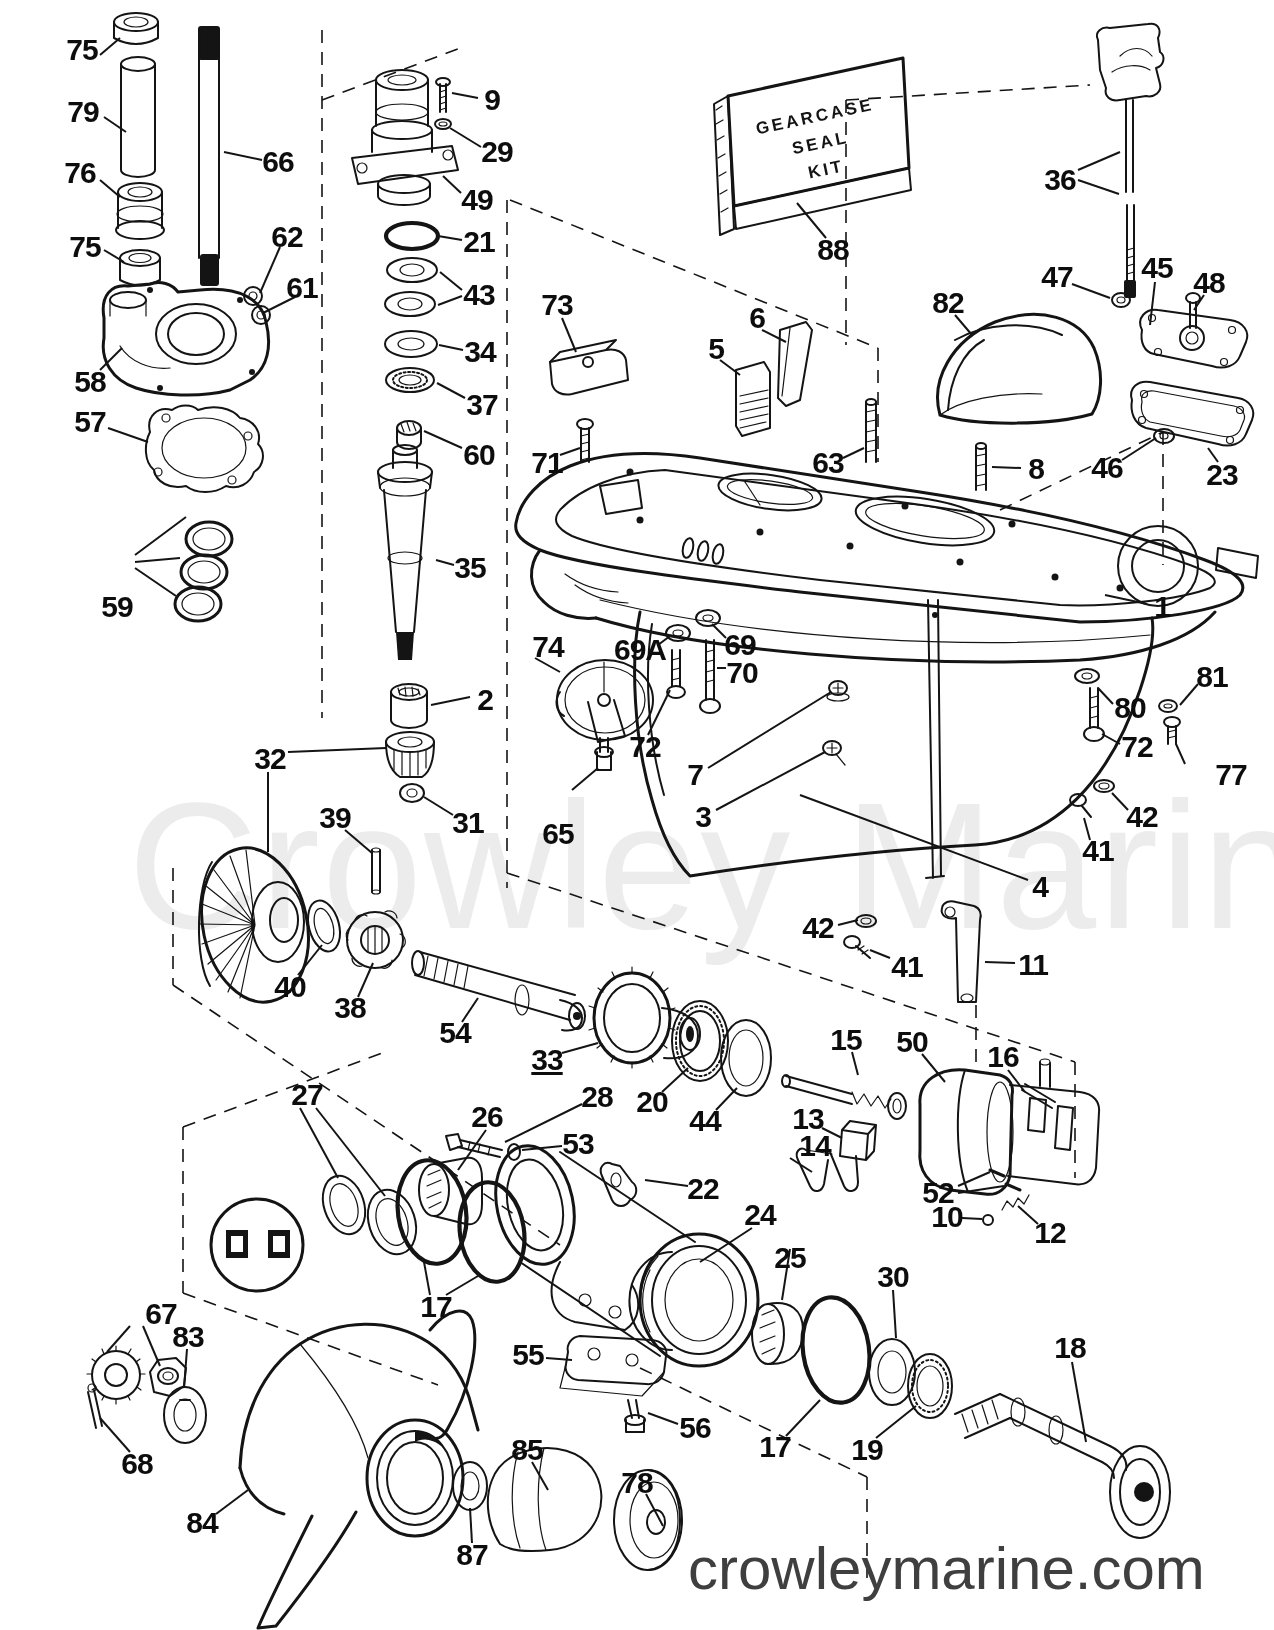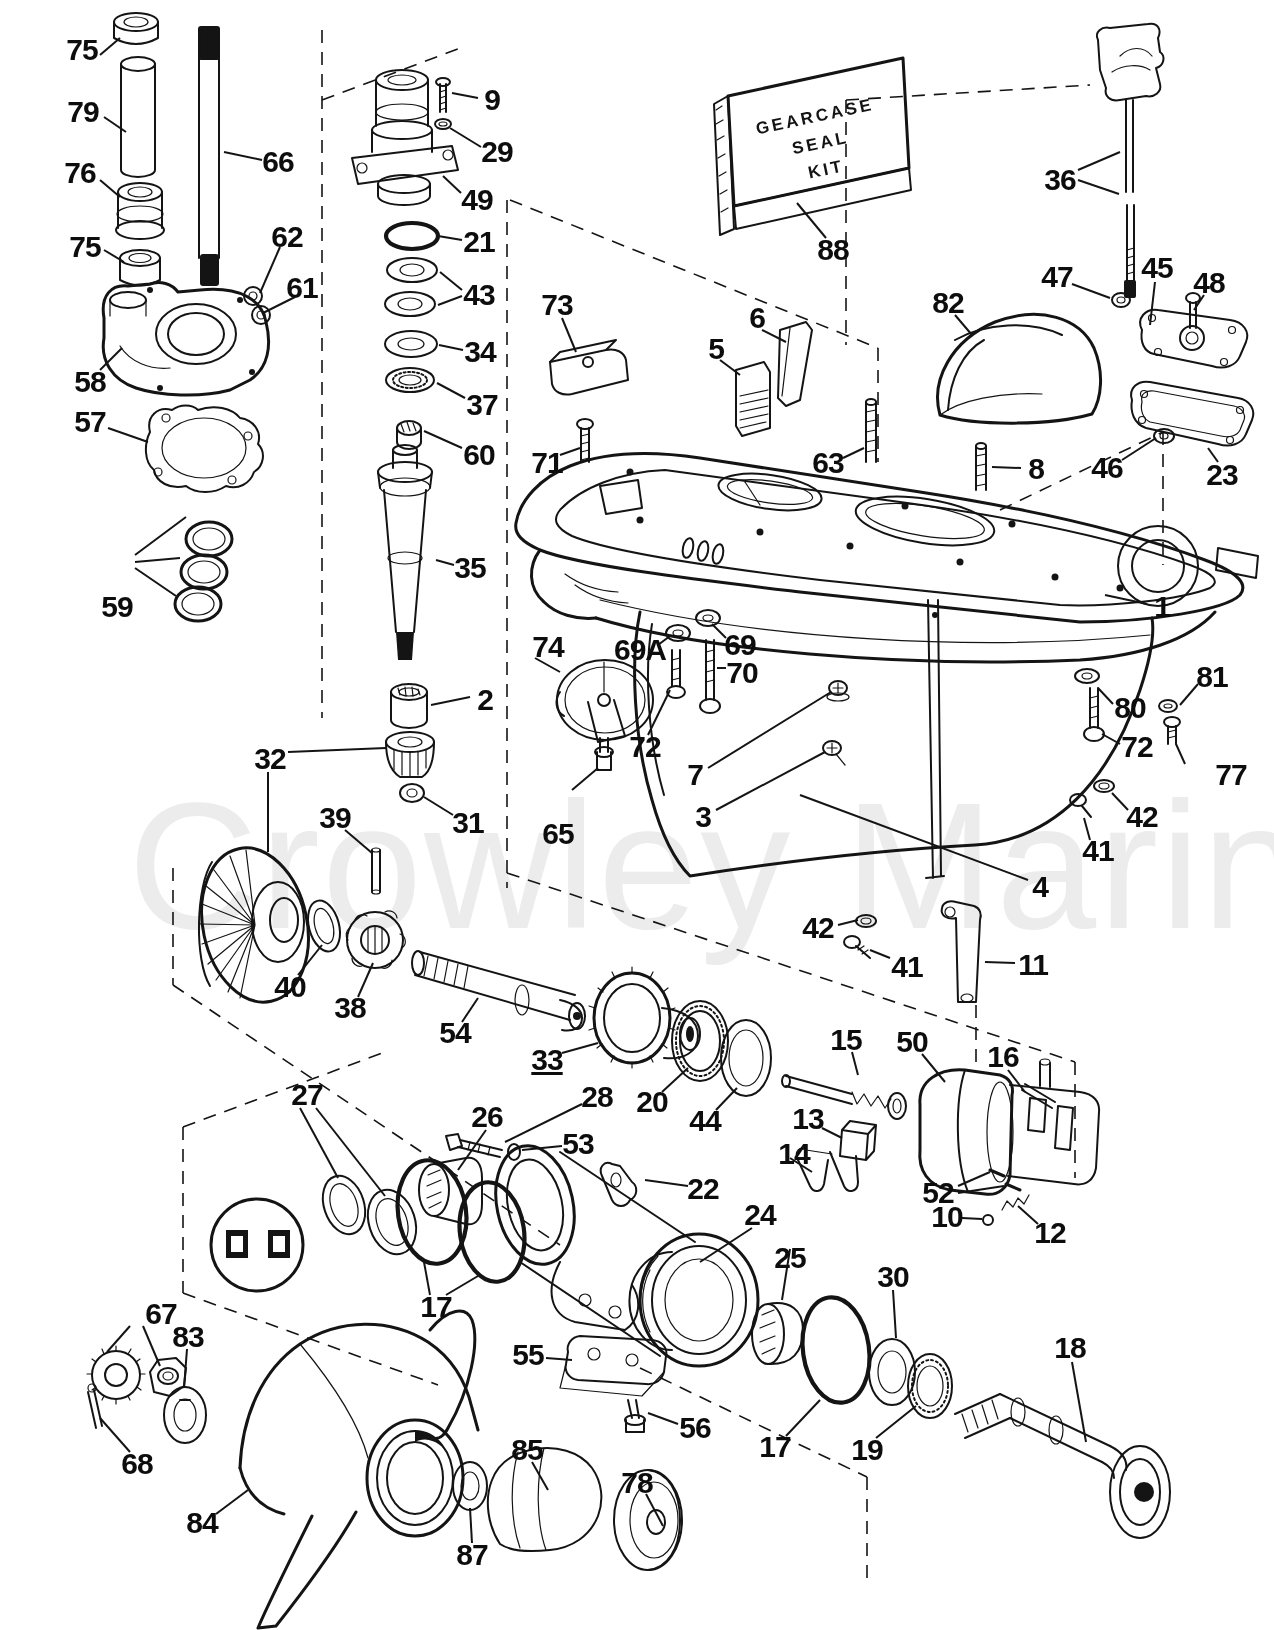--- a/index.html
+++ b/index.html
@@ -649,21 +649,21 @@
       <div class="plabel" style="left: 1130px; top: 708px;">80</div>
       <div class="plabel" style="left: 1212px; top: 677px;">81</div>
       <div class="plabel" style="left: 1137px; top: 747px;">72</div>
       <div class="plabel" style="left: 1195px; top: 775px; margin-left: 36px;">77</div>
       <div class="plabel" style="left: 1142px; top: 817px;">42</div>
       <div class="plabel" style="left: 1098px; top: 851px;">41</div>
       <div class="plabel" style="left: 846px; top: 1040px;">15</div>
       <div class="plabel" style="left: 912px; top: 1042px;">50</div>
       <div class="plabel" style="left: 1003px; top: 1057px;">16</div>
       <div class="plabel" style="left: 808px; top: 1119px;">13</div>
-      <div class="plabel" style="left: 794px; top: 1146px; margin-top: 8px;">14</div>
+      <div class="plabel" style="left: 815px; top: 1146px;">14</div>
       <div class="plabel" style="left: 938px; top: 1193px;">52</div>
       <div class="plabel" style="left: 947px; top: 1217px;">10</div>
       <div class="plabel" style="left: 1050px; top: 1233px;">12</div>
       <div class="plabel" style="left: 652px; top: 1102px;">20</div>
       <div class="plabel" style="left: 705px; top: 1121px;">44</div>
       <div class="plabel" style="left: 307px; top: 1095px;">27</div>
       <div class="plabel" style="left: 487px; top: 1117px;">26</div>
       <div class="plabel" style="left: 597px; top: 1097px;">28</div>
       <div class="plabel" style="left: 578px; top: 1144px;">53</div>
       <div class="plabel" style="left: 436px; top: 1307px;">17</div>
@@ -678,13 +678,14 @@
       <div class="plabel" style="left: 695px; top: 1428px;">56</div>
       <div class="plabel" style="left: 527px; top: 1450px; text-align: center;">85</div>
       <div class="plabel" style="left: 472px; top: 1555px;">87</div>
       <div class="plabel" style="left: 637px; top: 1483px;">78</div>
       <div class="plabel" style="left: 137px; top: 1314px; margin-left: 24px;">67</div>
       <div class="plabel" style="left: 188px; top: 1337px;">83</div>
       <div class="plabel" style="left: 137px; top: 1464px;">68</div>
       <div class="plabel" style="left: 202px; top: 1523px;">84</div>
     </div>
 
+  <div class="wm-bottom">crowleymarine.com</div>
 </div>
 
 </body></html>

